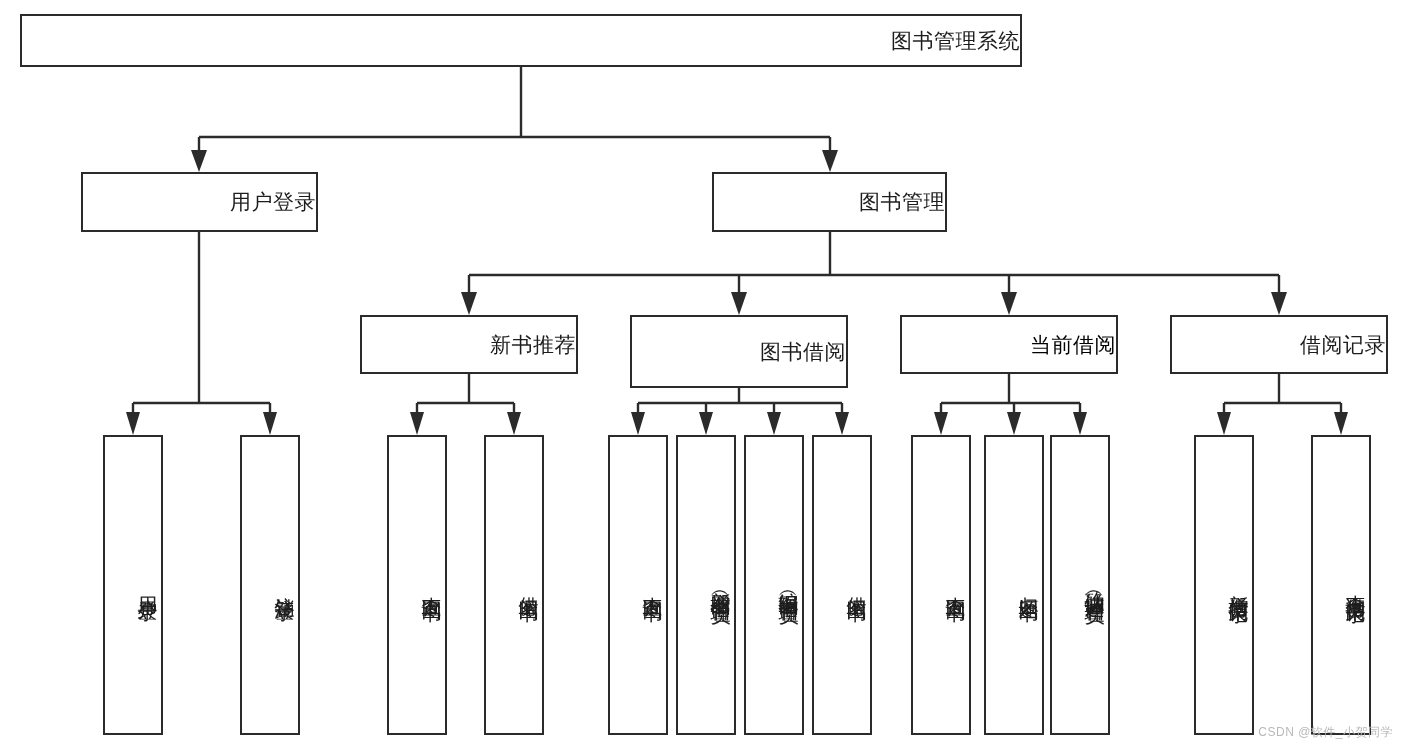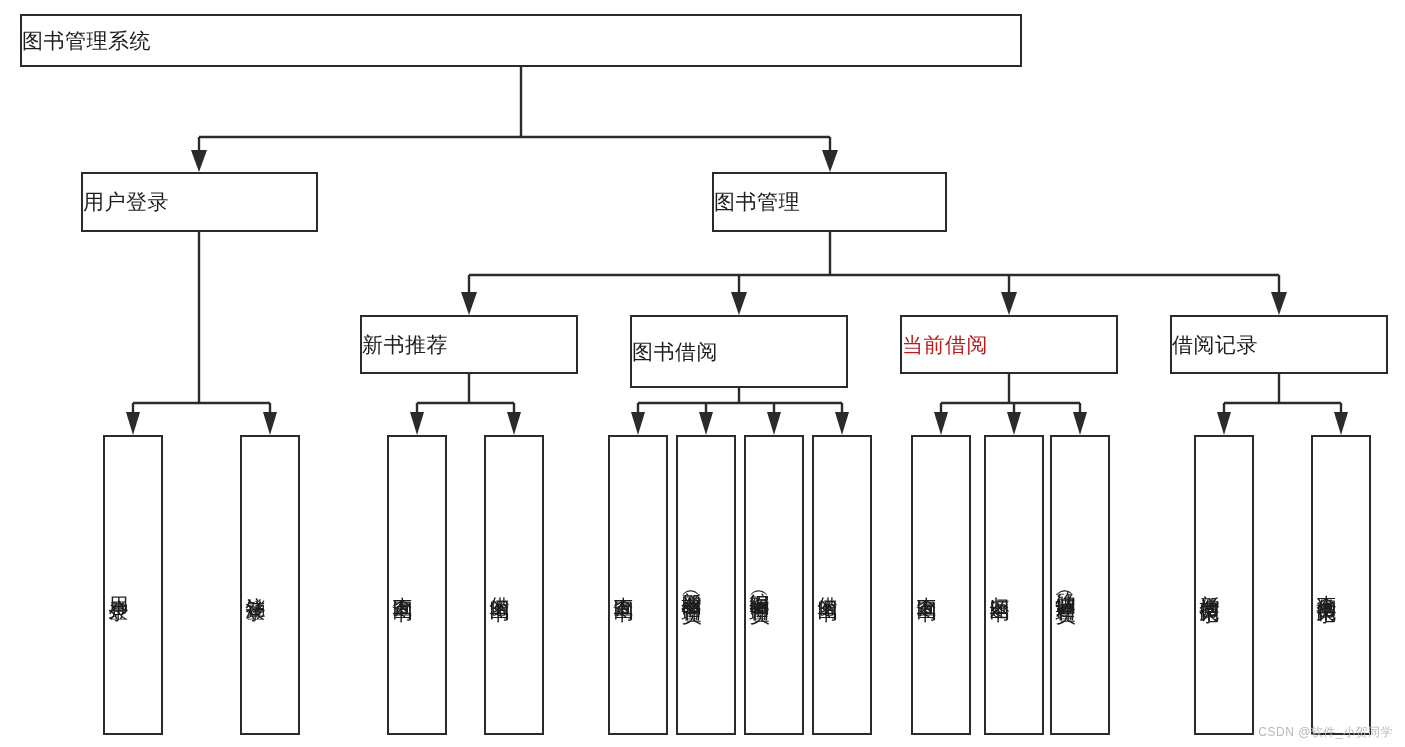--- a/index.html
+++ b/index.html
@@ -20,21 +20,21 @@
     width: 1405px;
     height: 747px;
   }
   .node-box {
     position: absolute;
     box-sizing: border-box;
     background: #ffffff;
     border: 2px solid #2b2b2b;
     display: flex;
     align-items: center;
-    justify-content: flex-start;
+    justify-content: flex-end;
     overflow: hidden;
   }
   .node-label-h {
     font-size: 21px;
     line-height: 1.2;
     color: #1d1d1d;
     white-space: nowrap;
     letter-spacing: 0.5px;
   }
   .node-label-v {
@@ -157,21 +157,21 @@
     <span class="node-label-h" style="color: rgb(29, 29, 29);">新书推荐</span>
   </div>
 
   <div class="node-box" id="node-book-management" style="left: 712px; top: 172px; width: 235px; height: 60px; border-color: rgb(43, 43, 43); background: rgb(255, 255, 255);">
     <span class="node-label-h" style="color: rgb(29, 29, 29);">图书管理</span>
   </div>
   <div class="node-box" id="node-book-borrow" style="left: 630px; top: 315px; width: 218px; height: 73px; border-color: rgb(43, 43, 43); background: rgb(255, 255, 255);">
     <span class="node-label-h" style="color: rgb(29, 29, 29);">图书借阅</span>
   </div>
   <div class="node-box" id="node-current-borrow" style="left: 900px; top: 315px; width: 218px; height: 59px; border-color: rgb(43, 43, 43); background: rgb(255, 255, 255);">
-    <span class="node-label-h" style="color: #b91c1c;">当前借阅</span>
+    <span class="node-label-h" style="color: #000000;">当前借阅</span>
   </div>
   <div class="node-box" id="node-borrow-record" style="left: 1170px; top: 315px; width: 218px; height: 59px; border-color: rgb(43, 43, 43); background: rgb(255, 255, 255);">
     <span class="node-label-h" style="color: rgb(29, 29, 29);">借阅记录</span>
   </div>
 
   <div class="node-box" id="leaf-0" style="left: 103px; top: 435px; width: 60px; height: 300px; border-color: rgb(43, 43, 43); background: rgb(255, 255, 255);">
     <span class="node-label-v" style="color: rgb(29, 29, 29);">用户登录</span>
   </div>
   <div class="node-box" id="leaf-1" style="left: 240px; top: 435px; width: 60px; height: 300px; border-color: rgb(43, 43, 43); background: rgb(255, 255, 255);">
     <span class="node-label-v" style="color: rgb(29, 29, 29);">注销登录</span>

